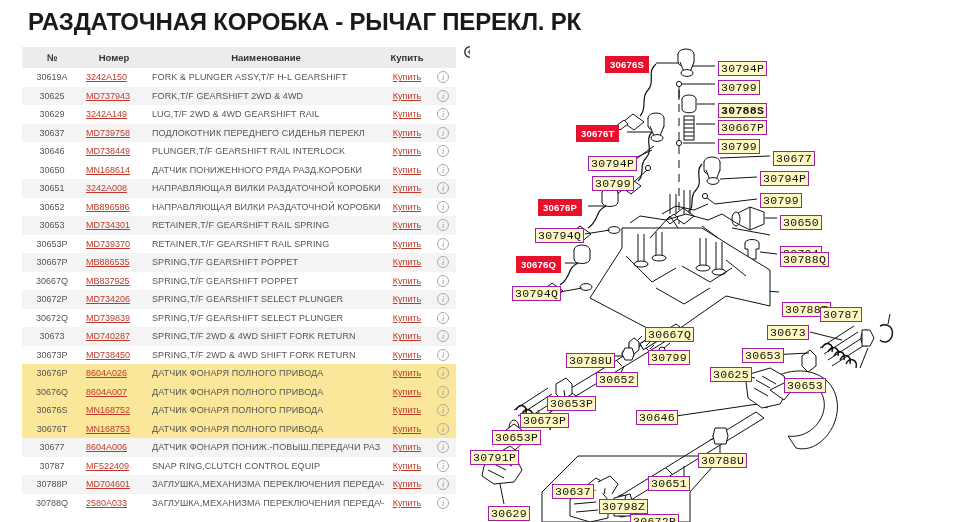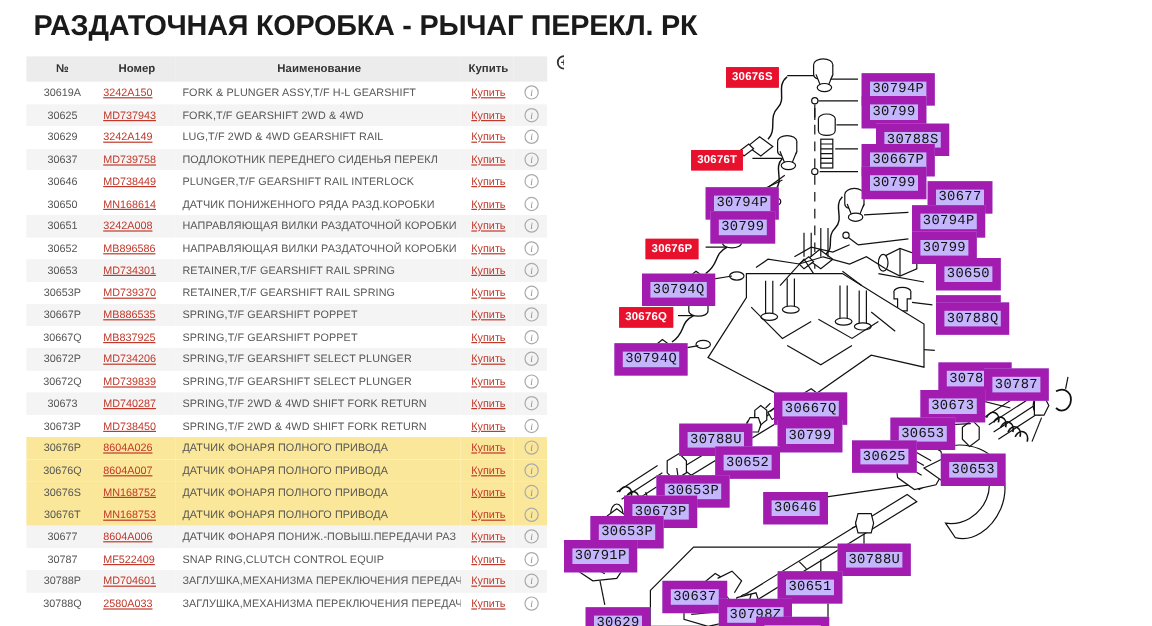--- a/index.html
+++ b/index.html
@@ -125,22 +125,22 @@
     position: absolute;
     font-family: "Liberation Mono", monospace;
     font-size: 11.5px;
     letter-spacing: 0.3px;
     white-space: nowrap;
     padding: 0px 2px;
     line-height: 13px;
   }
   .lbl.plain {
     color: #111;
-    background: #c4b5fd;
-    border: 7px solid #a21caf;
+    background: #fef9c3;
+    border: 1px solid #a21caf;
   }
   .lbl.hot {
     color: #ffffff;
     background: #e8112d;
     border: 1px solid #e8112d;
     font-family: "Liberation Sans", sans-serif;
     font-size: 9.5px;
     font-weight: bold;
     padding: 1px 4px;
     letter-spacing: 0.2px;
@@ -563,21 +563,21 @@
         <path d="M166 470 L180 478"></path>
         <line x1="120" y1="452" x2="120" y2="460"></line>
 
       </g>
     </svg>
 
     <div id="callout-layer">
         <div class="lbl hot" style="left: 135px; top: 18px;">30676S</div>
         <div class="lbl plain" style="left: 248px; top: 23px;">30794P</div>
         <div class="lbl plain" style="left: 248px; top: 42px;">30799</div>
-        <div class="lbl plain" style="left: 260px; top: 65px;">30788S</div>
+        <div class="lbl plain" style="left: 248px; top: 65px; font-weight: bold;">30788S</div>
         <div class="lbl plain" style="left: 248px; top: 82px;">30667P</div>
         <div class="lbl hot" style="left: 106px; top: 87px;">30676T</div>
         <div class="lbl plain" style="left: 248px; top: 101px;">30799</div>
         <div class="lbl plain" style="left: 303px; top: 113px;">30677</div>
         <div class="lbl plain" style="left: 118px; top: 118px;">30794P</div>
         <div class="lbl plain" style="left: 290px; top: 133px;">30794P</div>
         <div class="lbl plain" style="left: 122px; top: 138px;">30799</div>
         <div class="lbl hot" style="left: 68px; top: 161px;">30676P</div>
         <div class="lbl plain" style="left: 290px; top: 155px;">30799</div>
         <div class="lbl plain" style="left: 310px; top: 177px;">30650</div>

